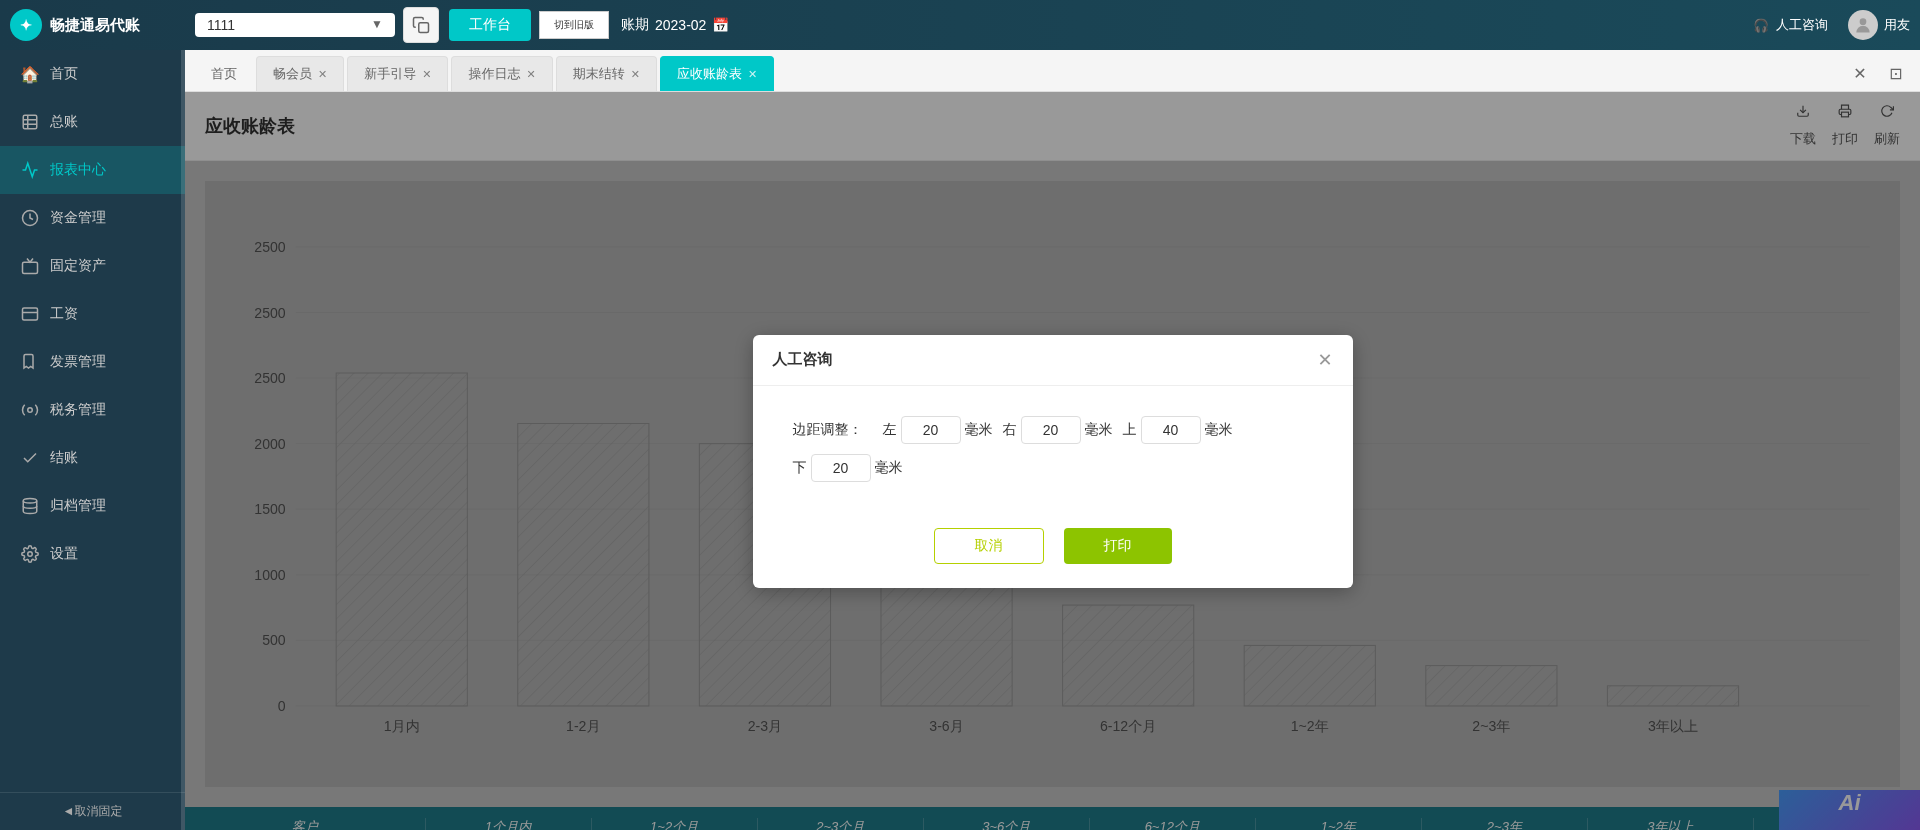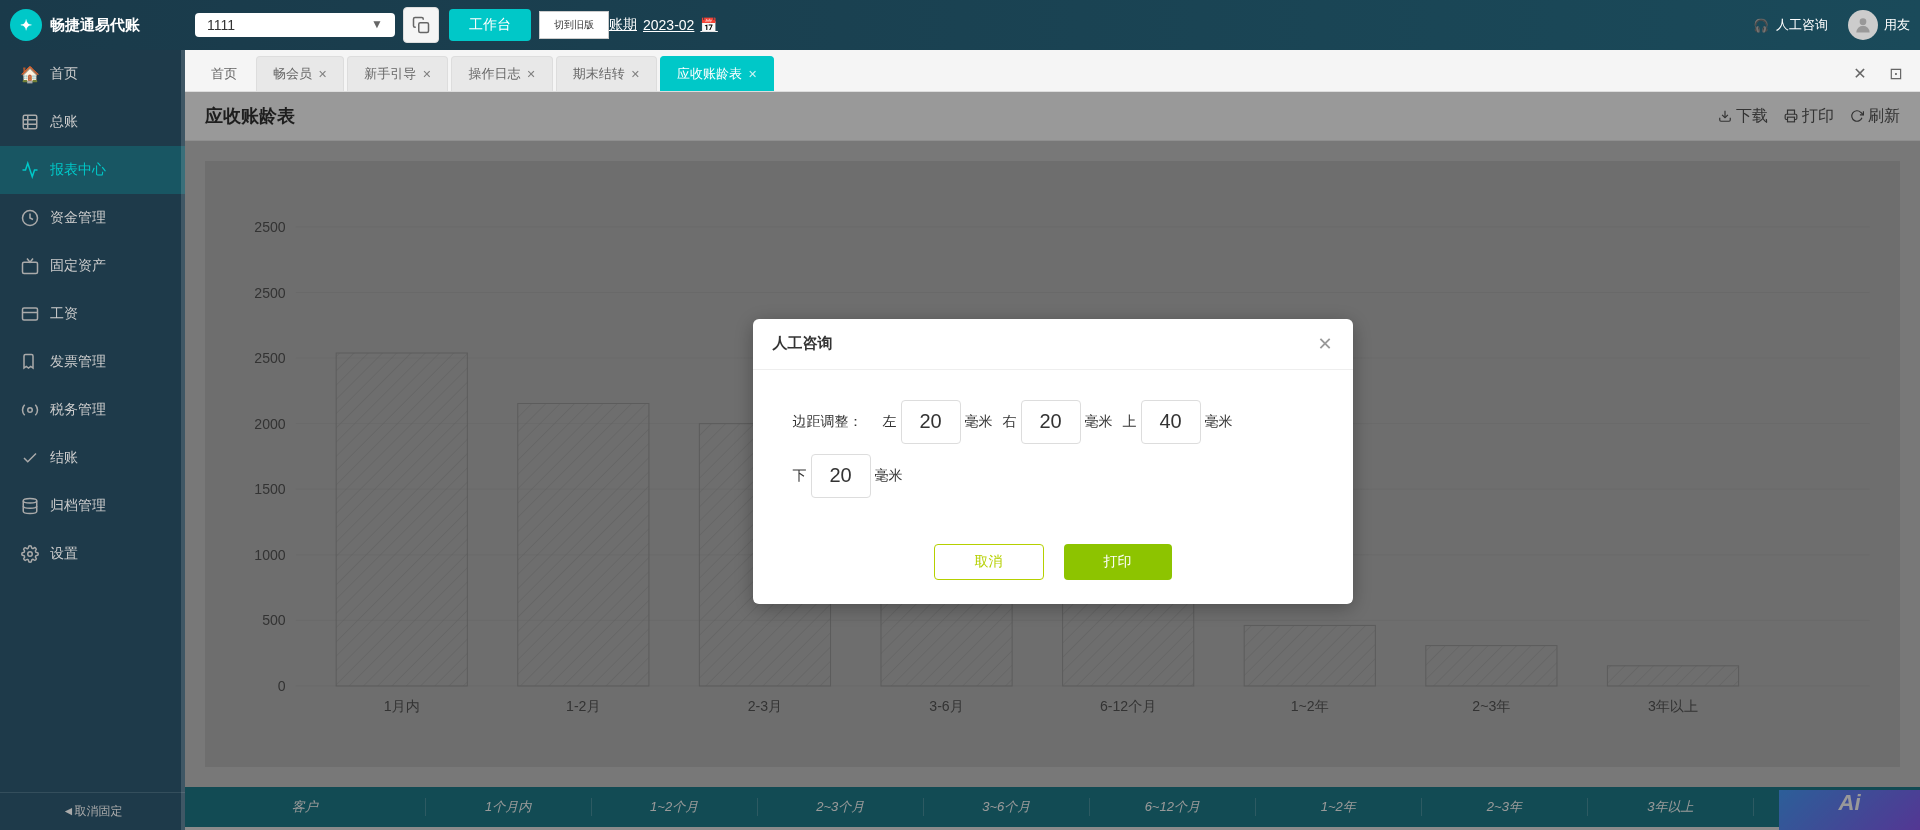--- a/index.html
+++ b/index.html
@@ -8,21 +8,21 @@
     
     .header { height: 50px; background: #1a1a2e; display: flex; align-items: center; padding: 0 10px; flex-shrink: 0; background: linear-gradient(90deg, #1a3a4a 0%, #1a4a5a 100%); }
     .logo { width: 185px; display: flex; align-items: center; gap: 8px; color: white; font-size: 15px; font-weight: bold; flex-shrink: 0; }
     .logo-icon { width: 32px; height: 32px; background: #00c8c8; border-radius: 50%; display: flex; align-items: center; justify-content: center; color: white; font-size: 14px; font-weight: bold; }
     .company-selector { display: flex; align-items: flex-start; gap: 24px; background: white; border-radius: 4px; padding: 4px 12px; min-width: 200px; cursor: pointer; }
     .company-name { font-size: 14px; color: #333; flex: 1; }
     .dropdown-arrow { color: #666; font-size: 12px; }
     .copy-btn { width: 36px; height: 36px; background: #f5f5f5; border: 1px solid #ddd; border-radius: 4px; display: flex; align-items: center; justify-content: center; cursor: pointer; margin-left: 8px; }
     .workbench-btn { background: #00c8c8; color: white; border: none; border-radius: 4px; padding: 7px 20px; font-size: 14px; cursor: pointer; margin-left: 10px; }
     .switch-btn { background: white; color: #333; border: 1px solid #ccc; border-radius: 0; padding: 6px 14px; font-size: 10px; cursor: pointer; margin-left: 8px; }
-    .period { color: white; font-size: 14px; margin-left: 0; display: flex; align-items: center; gap: 6px; text-decoration: underline; }
+    .period { color: white; font-size: 14px; margin-left: 12px; display: flex; align-items: center; gap: 6px; }
     .period-icon { color: #aaa; }
     .header-right { margin-left: auto; display: flex; align-items: center; gap: 20px; }
     .consultation { display: flex; align-items: center; gap: 6px; color: white; font-size: 13px; cursor: pointer; }
     .user-area { display: flex; align-items: center; gap: 6px; color: white; font-size: 13px; cursor: pointer; }
     .avatar { width: 30px; height: 30px; background: #ccc; border-radius: 50%; display: flex; align-items: center; justify-content: center; }
 
     
     .main-layout { display: flex; flex: 1; overflow: hidden; }
 
     
@@ -40,39 +40,39 @@
     .tab { padding: 8px 16px; font-size: 13px; color: #666; cursor: pointer; border-radius: 4px 4px 0 0; display: flex; align-items: center; gap: 6px; background: #e8e8e8; margin-right: 3px; border: 1px solid #ddd; border-bottom: none; }
     .tab.active { background: #00c8c8; color: white; border-color: #00c8c8; }
     .tab-close { font-size: 11px; color: inherit; opacity: 0.8; }
     .tab-home { background: #f5f5f5; border: none; }
 
     
     .page-content { flex: 1; background: #e8e8e8; overflow: hidden; position: relative; }
     .page-header { background: white; padding: 12px 20px; display: flex; align-items: center; justify-content: space-between; border-bottom: 1px solid #eee; }
     .page-title { font-size: 18px; font-weight: bold; color: #333; }
     .page-actions { display: flex; align-items: center; gap: 16px; }
-    .action-btn { display: flex; align-items: center; gap: 4px; color: #555; font-size: 16px; cursor: pointer; }
+    .action-btn { display: flex; align-items: center; gap: 12px; color: #555; font-size: 13px; cursor: pointer; flex-direction: column; }
 
     
     .bottom-table { height: 40px; background: #1e7e8c; display: flex; align-items: center; flex-shrink: 0; font-style: italic; }
     .table-col { flex: 1; text-align: center; color: white; font-size: 13px; border-right: 1px solid rgba(255,255,255,0.2); padding: 0 8px; }
     .table-col:first-child { flex: 1.5; }
 
     
     .modal-overlay { position: absolute; top: 0; left: 0; right: 0; bottom: 0; background: rgba(0,0,0,0.4); display: flex; align-items: center; justify-content: center; z-index: 100; }
     .modal { background: white; border-radius: 6px; width: 600px; box-shadow: 0 4px 20px rgba(0,0,0,0.3); }
     .modal-header { display: flex; align-items: center; justify-content: space-between; padding: 14px 20px; border-bottom: 1px solid #eee; }
     .modal-title { font-size: 15px; font-weight: bold; color: #333; }
     .modal-close { color: #999; font-size: 18px; cursor: pointer; }
     .modal-body { padding: 30px 40px; }
     .margin-row { display: flex; align-items: center; gap: 10px; flex-wrap: wrap; }
     .margin-label { font-size: 14px; color: #333; margin-right: 10px; }
     .margin-item { display: flex; align-items: center; gap: 4px; }
     .margin-dir { font-size: 14px; color: #333; }
-    .margin-input { width: 60px; height: 44px; border: 1px solid #ddd; border-radius: 4px; text-align: center; font-size: 20px; color: #333; padding: 0 4px; }
+    .margin-input { width: 60px; height: 28px; border: 1px solid #ddd; border-radius: 4px; text-align: center; font-size: 14px; color: #333; padding: 0 4px; }
     .margin-unit { font-size: 14px; color: #333; }
     .modal-footer { display: flex; justify-content: center; gap: 20px; padding: 16px 20px 24px; }
     .cancel-btn { padding: 8px 40px; border: 1px solid #b5d000; color: #b5d000; background: white; border-radius: 4px; font-size: 14px; cursor: pointer; }
     .print-btn { padding: 8px 40px; background: #8dc400; color: white; border: none; border-radius: 4px; font-size: 14px; cursor: pointer; }
 
     
     .ai-badge { position: fixed; bottom: 0; right: 0; width: 141px; height: 40px; background: linear-gradient(135deg, #4a9eff, #8b5cf6); display: flex; justify-content: center; color: white; font-size: 14px; font-style: italic; font-weight: bold; cursor: pointer; }
 
     
     .tab-window-controls { margin-left: auto; display: flex; align-items: center; gap: 8px; padding-bottom: 4px; }

